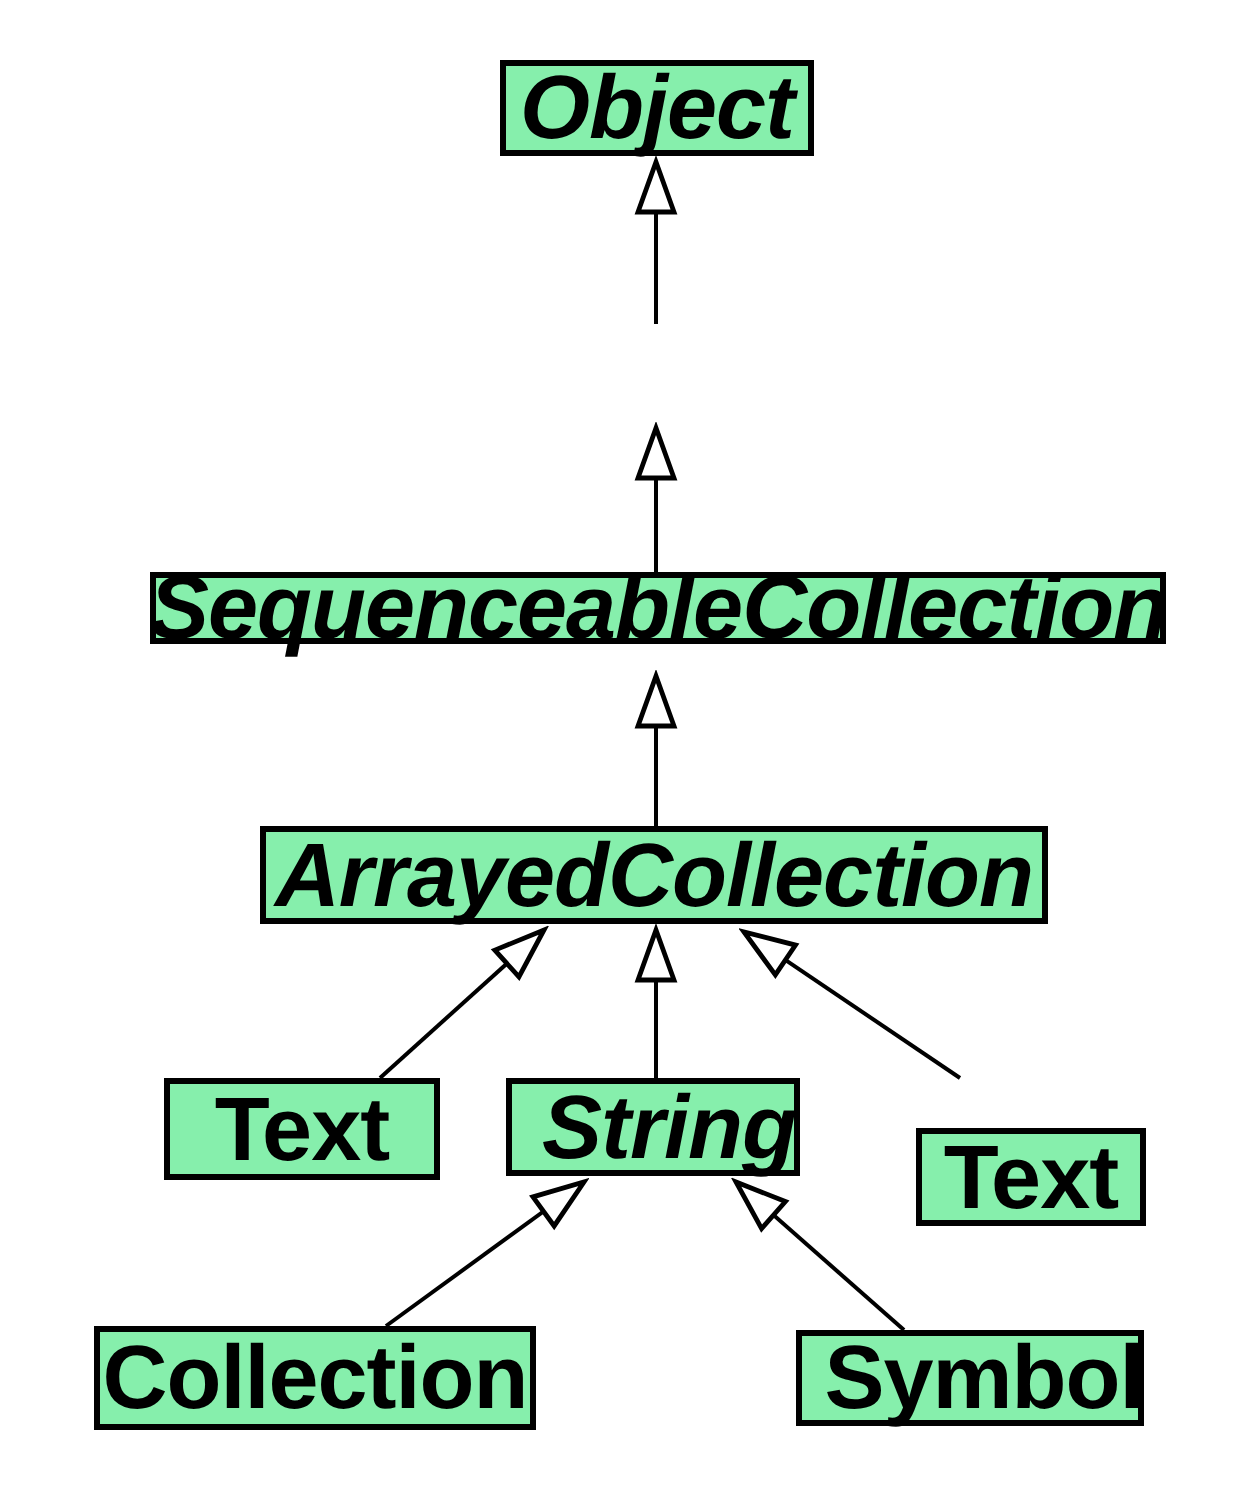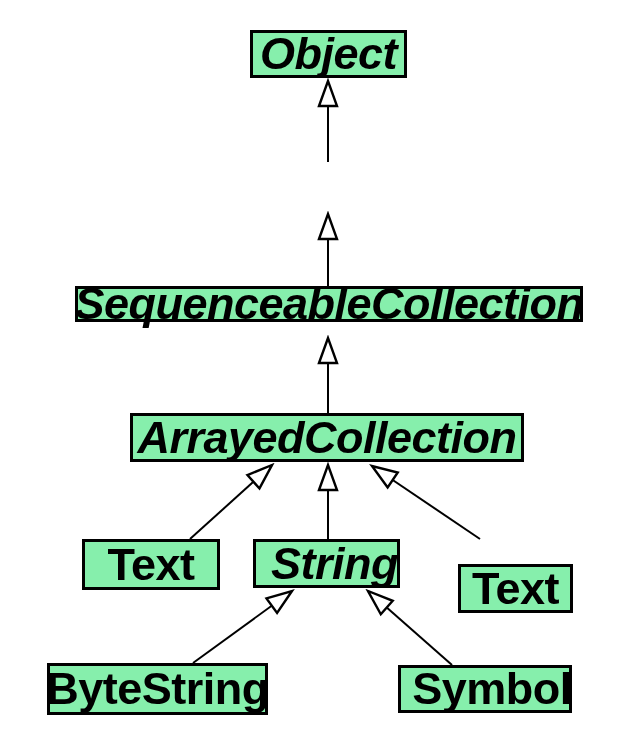--- a/index.html
+++ b/index.html
@@ -72,17 +72,17 @@
   <div class="class-box abstract" style="left:75px; top:286px; width:508px; height:36px;">SequenceableCollection</div>
 
   <div class="class-box abstract" style="left:130px; top:413px; width:394px; height:49px;">ArrayedCollection</div>
 
   <div class="class-box" style="left:82px; top:539px; width:138px; height:51px;">Text</div>
 
   <div class="class-box abstract" style="left:253px; top:539px; width:147px; height:49px;padding-left:16px;">String</div>
 
   <div class="class-box" style="left:458px; top:564px; width:115px; height:49px;">Text</div>
 
-  <div class="class-box" style="left:47px; top:663px; width:221px; height:52px;">ByteString</div>
+  <div class="class-box" style="left:47px; top:663px; width:221px; height:52px;">Collection</div>
 
   <div class="class-box" style="left:398px; top:665px; width:174px; height:48px;padding-left:14px;">Symbol</div>
 
 </div>
 
 </body></html>

